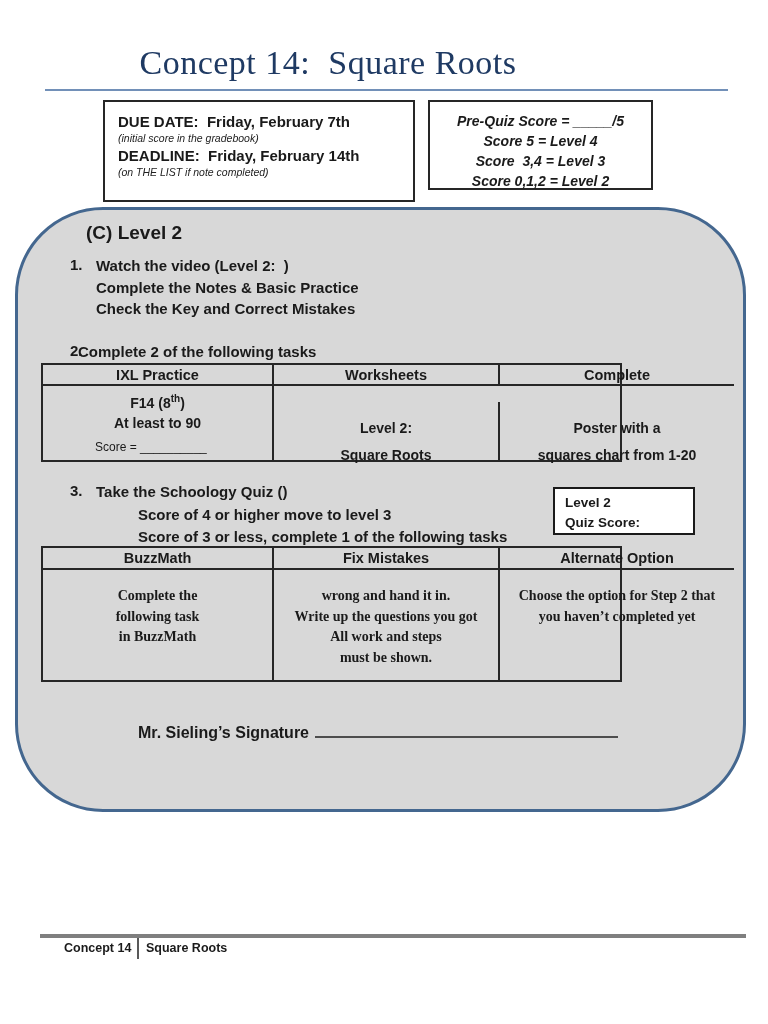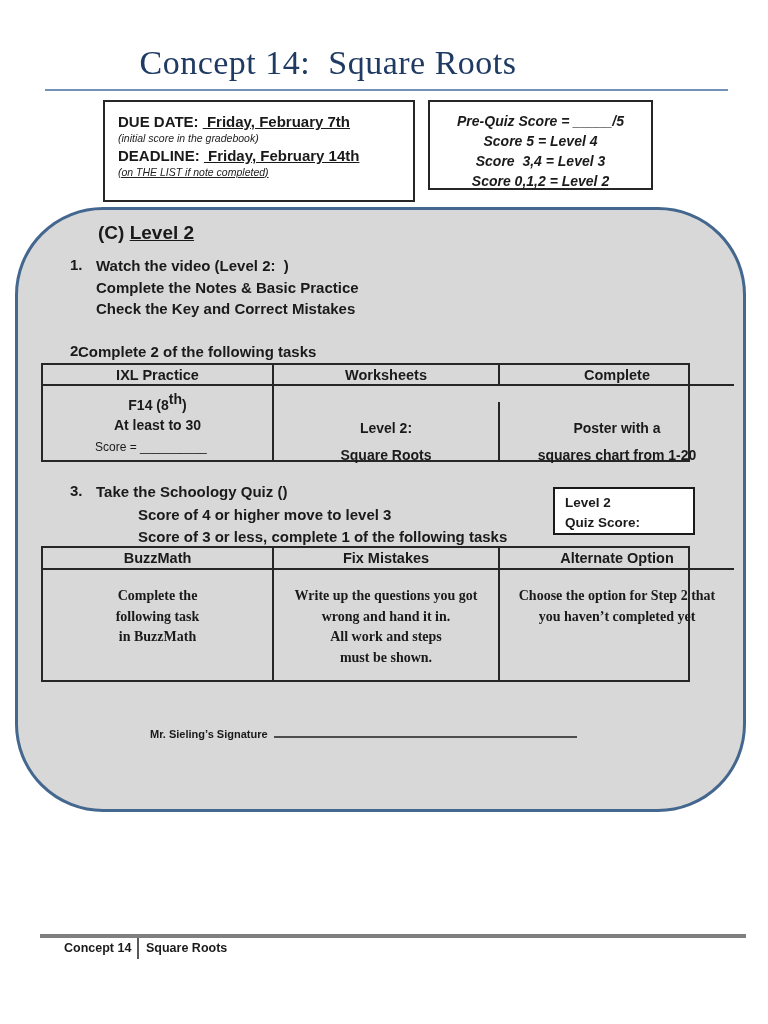--- a/index.html
+++ b/index.html
@@ -12,62 +12,62 @@
   .title { position:absolute; top:44px; left:0; width:656px; text-align:center;
            font-family:"Liberation Serif", serif; font-size:34px; color:#1f3a63;
            letter-spacing:0.5px; }
   .title-rule { position:absolute; top:89px; left:45px; width:683px; height:2px;
                 background:#7290b8; }
 
   
   .due-box { position:absolute; left:103px; top:100px; width:312px; height:102px;
              background:#fff; border:2px solid #262626; padding:11px 10px 0 13px; }
   .b15 { font-size:15px; font-weight:bold; }
-  .und { text-decoration:underline; }
+  .und { }
   .note { font-size:10.5px; font-style:italic; margin:2px 0 3px 0; color:#222; }
 
   .prequiz-box { position:absolute; left:428px; top:100px; width:225px; height:90px;
                  background:#fff; border:2px solid #262626; padding-top:9px;
                  text-align:center; font-size:14px; font-weight:bold; font-style:italic; }
   .prequiz-box .ln { line-height:20px; }
 
   
   .panel { position:absolute; left:15px; top:207px; width:731px; height:605px;
            background:#d8d8d8; border:3.5px solid #44678f; border-radius:88px; }
   .panel .abs { position:absolute; }
 
-  .heading { left:80px; top:12px; font-size:19px; font-weight:bold; }
+  .heading { left:68px; top:12px; font-size:19px; font-weight:bold; }
   .step-num { font-size:15px; font-weight:bold; }
   .step-text { font-size:15px; font-weight:bold; line-height:21.5px; }
 
   
-  .tbl { position:absolute; left:23px; width:649px; background:#d8d8d8;
+  .tbl { position:absolute; left:23px; width:581px; background:#d8d8d8;
          border:2px solid #262626; display:grid;
          grid-template-columns:231px 226px 234px; }
   .t1 { top:153px; grid-template-rows:21px 74px; }
   .t2 { top:336px; grid-template-rows:22px 110px; }
   .th { font-size:14.5px; font-weight:bold; text-align:center;
         border-bottom:2px solid #262626; line-height:20px; }
   .td { font-size:14px; font-weight:bold; text-align:center; position:relative; }
   .cell-r { border-right:2px solid #262626; }
   .lh27 { line-height:27px; }
   .lh20 { line-height:20.5px; }
   .pt3  { padding-top:3px; }
   .pt13 { padding-top:13px;margin-top:16px; }
   .pt16 { padding-top:16px;font-family:Liberation Serif, serif; }
-  sup { font-size:14px; vertical-align:super; }
+  sup { font-size:10px; vertical-align:super; }
   .score-line { position:absolute; left:52px; bottom:6px; text-align:right;
                 font-size:12px; font-weight:normal; }
 
   .quiz-box { left:535px; top:277px; width:142px; height:48px; background:#fff;
               border:2px solid #1a1a1a; padding:4px 0 0 10px; font-size:13.5px;
               font-weight:bold; }
   .quiz-box .ln { line-height:20px; }
 
-  .sig { left:132px; top:514px; font-size:11px; font-weight:bold; }
+  .sig { left:120px; top:514px; font-size:16px; font-weight:bold; }
   .sig-line { display:inline-block; width:303px; height:14px;
               border-bottom:2px solid #4d4d4d; margin-left:6px; }
 
   
   .footer-bar { position:absolute; left:40px; top:934px; width:706px; height:4px;
                 background:#7f7f7f; }
   .footer-left { position:absolute; left:64px; top:941px; font-size:12.5px;
                  font-weight:bold; color:#1a1a1a; }
   .footer-div { position:absolute; left:137px; top:938px; width:2px; height:21px;
                 background:#595959; }
@@ -110,21 +110,21 @@
     <div class="abs step-num" style="left:52px; top:132px;">2.</div>
     <div class="abs step-text t" style="left:60px; top:131px;">Complete 2 of the following tasks</div>
 
     <div class="tbl t1">
       <div class="th cell-r">IXL Practice</div>
       <div class="th cell-r">Worksheets</div>
       <div class="th">Complete</div>
 
       <div class="td cell-r pt3">
         <div class="lh20"><span>F14 (8</span><sup>th</sup><span>)</span></div>
-        <div class="lh20 t">At least to 30</div>
+        <div class="lh20 t">At least to 90</div>
         <div class="score-line t">Score = __________</div>
       </div>
       <div class="td cell-r pt13 lh27">
         <div class="t">Level 2:</div>
         <div class="t">Square Roots</div>
       </div>
       <div class="td pt13 lh27">
         <div class="t">Poster with a</div>
         <div class="t">squares chart from 1-20</div>
       </div>
@@ -144,22 +144,22 @@
       <div class="th cell-r">BuzzMath</div>
       <div class="th cell-r">Fix Mistakes</div>
       <div class="th">Alternate Option</div>
 
       <div class="td cell-r pt16 lh20">
         <div class="t">Complete the</div>
         <div class="t">following task</div>
         <div class="t">in BuzzMath</div>
       </div>
       <div class="td cell-r pt16 lh20">
+        <div class="t">wrong and hand it in.</div>
         <div class="t">Write up the questions you got</div>
-        <div class="t">wrong and hand it in.</div>
         <div class="t">All work and steps</div>
         <div class="t">must be shown.</div>
       </div>
       <div class="td pt16 lh20">
         <div class="t">Choose the option for Step 2 that</div>
         <div class="t">you haven’t completed yet</div>
       </div>
     </div>
 
     <div class="abs sig"><span class="t">Mr. Sieling’s Signature</span><span class="sig-line"></span></div>

